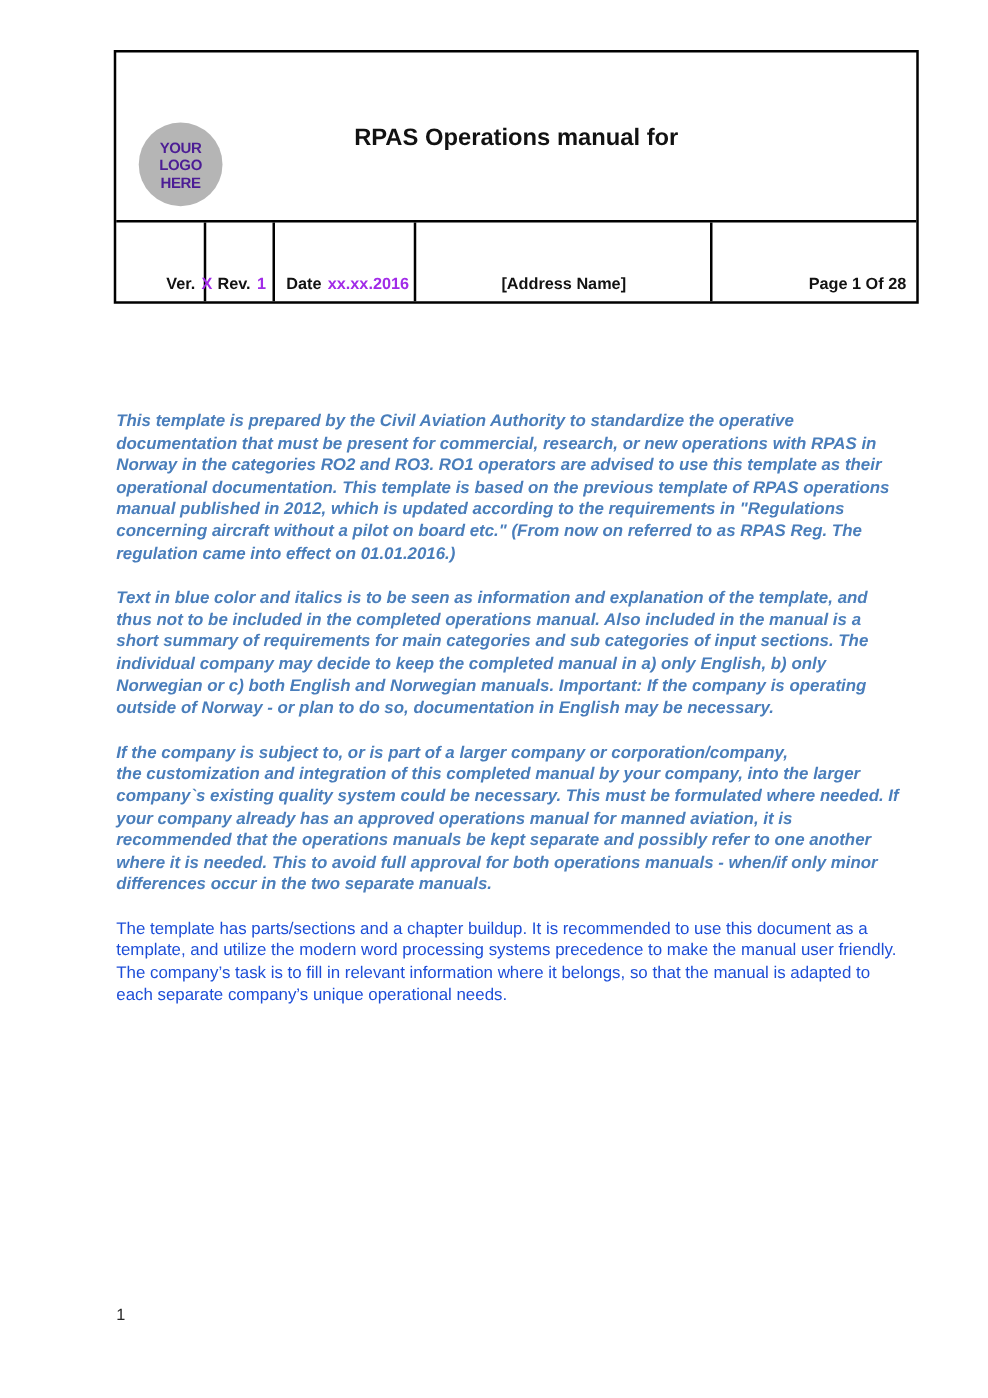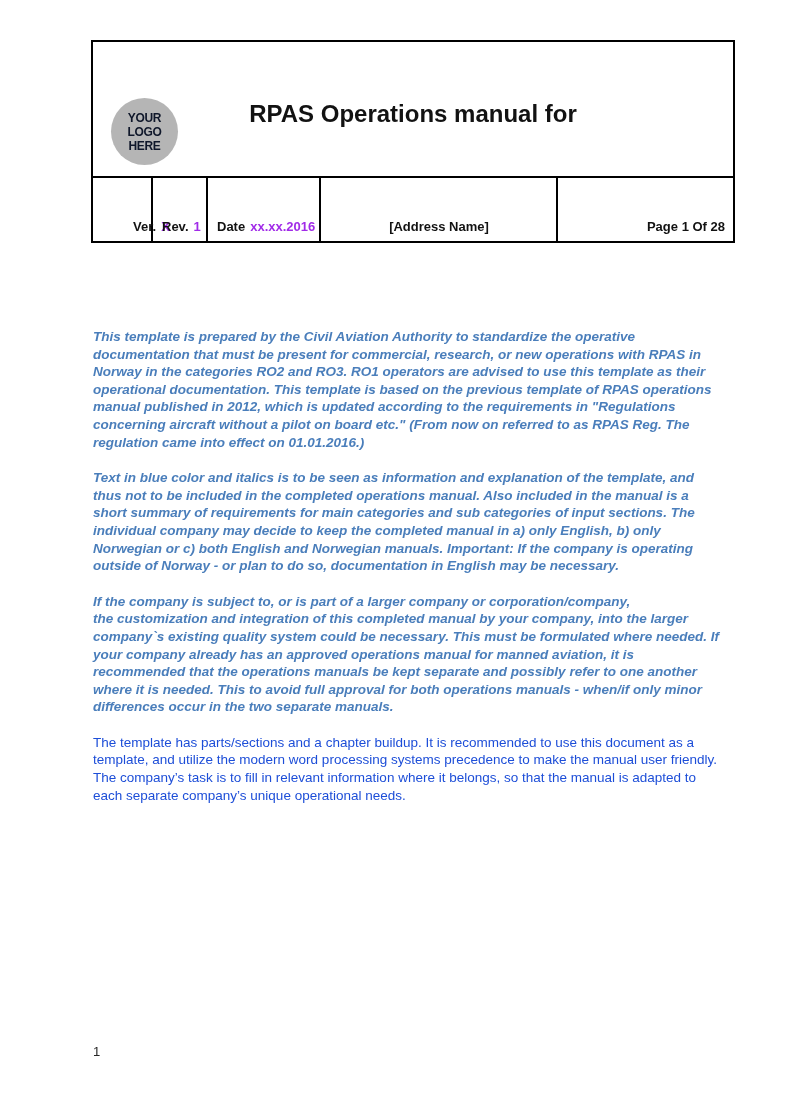--- a/index.html
+++ b/index.html
@@ -32,34 +32,34 @@
     left: 18px;
     top: 56px;
     width: 67px;
     height: 67px;
     border-radius: 50%;
     background: #b5b5b5;
     display: flex;
     flex-direction: column;
     align-items: center;
     justify-content: center;
-    color: #0f172a;
+    color: #4c1d95;
     font-weight: bold;
     font-size: 12px;
     line-height: 14px;
     letter-spacing: -0.3px;
     text-align: center;
   }
   .doc-title {
     position: absolute;
     left: 0;
     top: 58px;
     width: 100%;
     text-align: center;
-    font-size: 24px;
+    font-size: 19px;
     font-weight: bold;
     color: #121212;
   }
   .header-row {
     display: flex;
     height: 63px;
     border-top: 2px solid #000;
     box-sizing: content-box;
     font-size: 13px;
     font-weight: bold;
@@ -67,21 +67,21 @@
   }
   .hcell {
     box-sizing: border-box;
     display: flex;
     align-items: flex-end;
     padding: 0 8px 7px 9px;
     border-right: 2px solid #000;
     white-space: nowrap;
   }
   .hcell:last-child { border-right: none; }
-  .hcell.c-ver  { width: 60px; padding-left: 40px; }
+  .hcell.c-ver  { width: 72px; padding-left: 40px; }
   .hcell.c-rev  { width: 55px; }
   .hcell.c-date { width: 113px; }
   .hcell.c-company { width: 237px; justify-content: center; }
   .hcell.c-page { flex: 1; justify-content: flex-end; }
   .accent-purple { color: #a12be8; margin-left: 5px; }
 
   
   .body-text {
     position: absolute;
     left: 93px;

